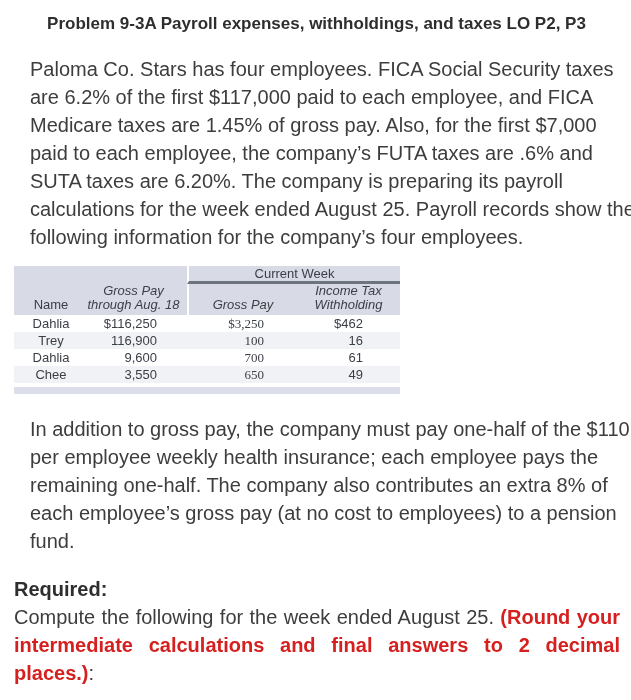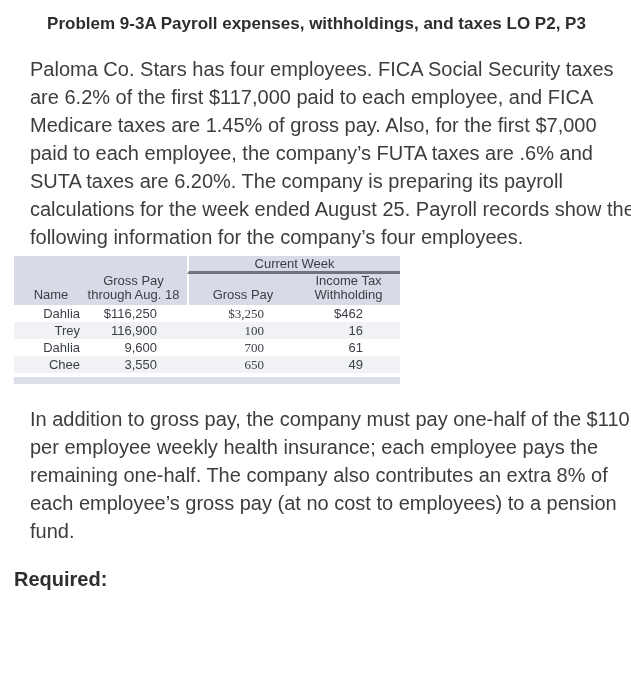--- a/index.html
+++ b/index.html
@@ -36,44 +36,44 @@
   .body-par {
     margin: 20px 0 0 16px;
     width: 606px;
     font-size: 20px;
     line-height: 28px;
     color: var(--text);
     text-align: left;
   }
 
   
-  .tbl-wrap { margin-top: 5px; width: 386px; }
+  .tbl-wrap { margin-top: 15px; width: 386px; }
   table.tbl {
     width: 386px;
     border-collapse: separate;
     border-spacing: 0;
     font-size: 13px;
     color: var(--table-text);
     table-layout: fixed;
   }
   td { margin: 0; padding: 0; }
   .hdr { background: var(--table-header-bg); }
   .cw-cell {
     text-align: center;
     vertical-align: middle;
     height: 17px;
     border-left: 2px solid #ffffff;
     border-bottom: 3px solid var(--table-rule);
   }
   .h2 { vertical-align: bottom; padding-bottom: 3px; line-height: 14px; }
   .h-name { padding-left: 8px; text-align: center; }
-  .h-center { text-align: center; }
+  .h-center { text-align: center; font-style: italic; }
   .sep-left { border-left: 2px solid #ffffff; }
   .d-row td { height: 17px; line-height: 17px; vertical-align: middle; }
-  .d-name { padding-left: 8px; text-align: right; }
+  .d-name { padding-left: 8px; text-align: center; }
   .d-num2 { text-align: right; padding-right: 30px; }
   .d-num3 { text-align: right; padding-right: 33px; font-family: Liberation Serif, serif; }
   .d-num4 { text-align: right; padding-right: 37px; }
   .row-alt td { background: var(--table-alt-row-bg); }
   .tbl-bar {
     width: 386px;
     height: 7px;
     margin-top: 4px;
     background: var(--table-footer-bar);
   }
@@ -155,14 +155,15 @@
         <td class="d-num4">49</td>
       </tr>
     </tbody>
       </table>
     <div class="tbl-bar"></div>
   </div>
 
   <p class="body-par" style="margin-top:21px">In addition to gross pay, the company must pay one-half of the $110 per employee weekly health insurance; each employee pays the remaining one-half. The company also contributes an extra 8% of each employee’s gross pay (at no cost to employees) to a pension fund.</p>
 
   <p class="req-head">Required:</p>
+  <p class="req-par"><span>Compute the following for the week ended August 25. </span><span class="red-note">(Round your intermediate calculations and final answers to 2 decimal places.)</span><span>:</span></p>
 
 </div>
 
 </body></html>

